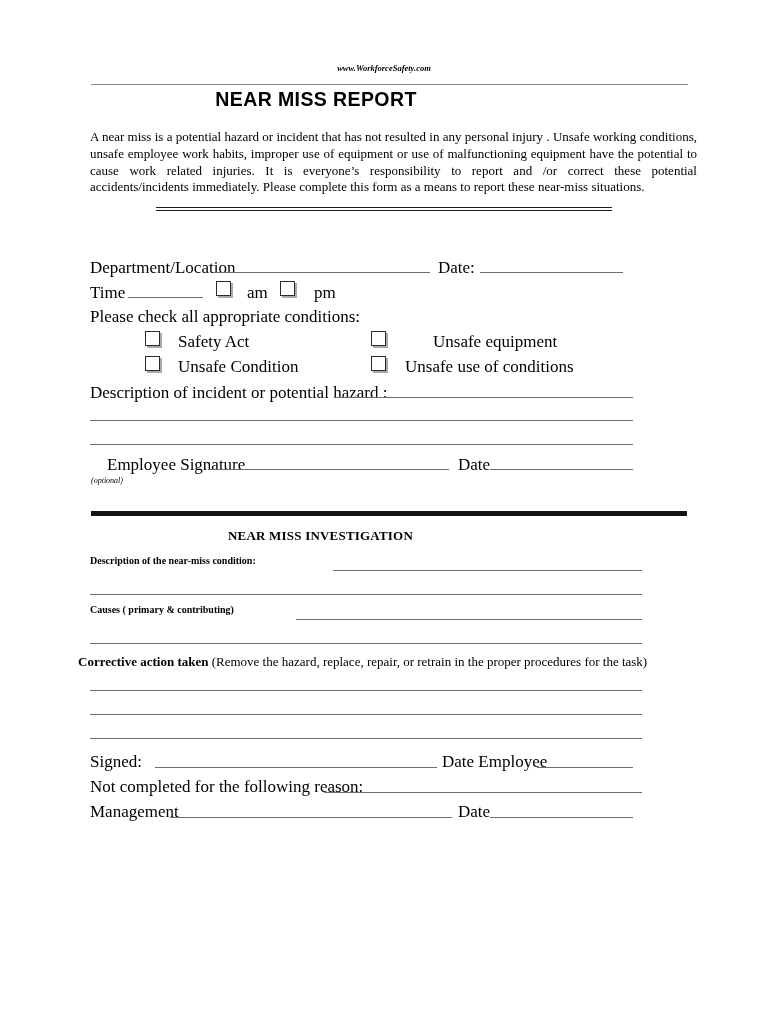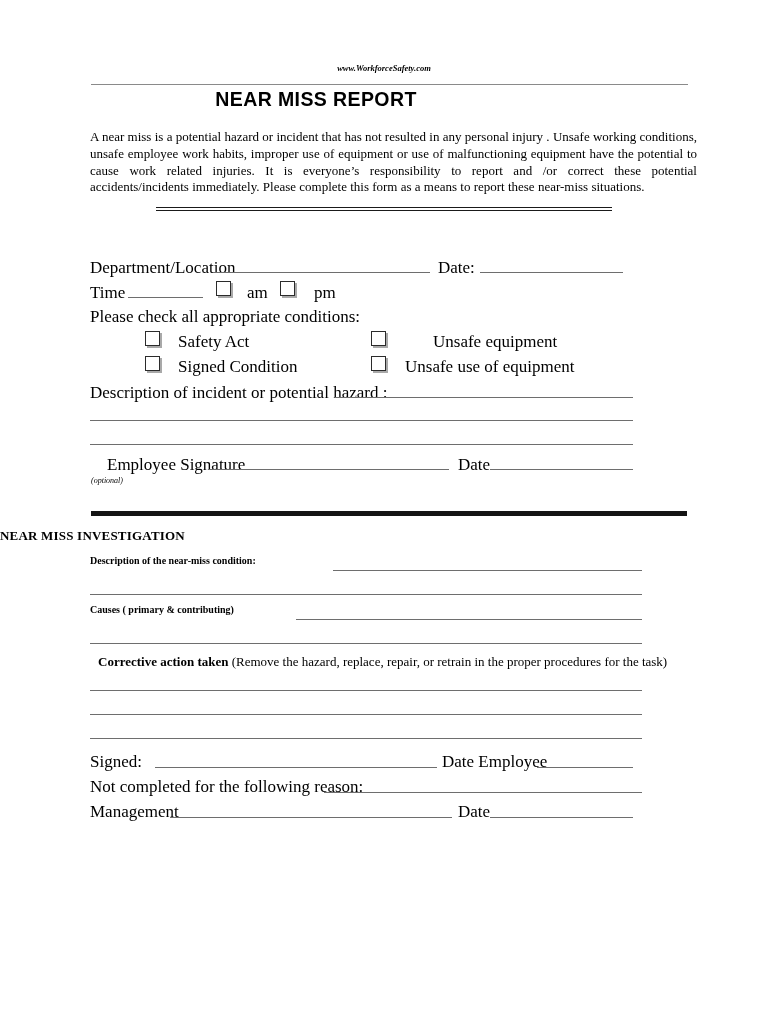--- a/index.html
+++ b/index.html
@@ -131,21 +131,21 @@
     position: absolute;
     left: 91px; top: 511px;
     width: 596px;
     height: 5px;
     background: #141414;
   }
   .section-title {
     position: absolute;
     left: 0; top: 528px;
     width: 641px;
-    text-align: left;
+    text-align: center;
     font-family: "Liberation Serif", serif;
     font-weight: bold;
     font-size: 13px;
     letter-spacing: 0.2px;
   }
   .inline-mix {
     position: absolute;
     font-size: 13px;
     white-space: nowrap;
   }
@@ -181,27 +181,27 @@
 
   <div class="cbox" style="left:280px; top:281px;"></div>
   <div class="lbl" style="left:314px; top:283px;">pm</div>
 
   <div class="lbl" style="left:90px; top:307px;">Please check all appropriate conditions:</div>
 
   <div class="cbox" style="left:145px; top:331px;"></div>
   <div class="lbl" style="left:178px; top:332px;">Safety Act</div>
 
   <div class="cbox" style="left:145px; top:356px;"></div>
-  <div class="lbl" style="left:178px; top:357px;">Signed Condition</div>
+  <div class="lbl" style="left:178px; top:357px;">Unsafe Condition</div>
 
   <div class="cbox" style="left:371px; top:331px;"></div>
   <div class="lbl" style="left:405px; top:332px;margin-left:28px;">Unsafe equipment</div>
 
   <div class="cbox" style="left:371px; top:356px;"></div>
-  <div class="lbl" style="left:405px; top:357px;">Unsafe use of equipment</div>
+  <div class="lbl" style="left:405px; top:357px;">Unsafe use of conditions</div>
 
   <div class="lbl" style="left:90px; top:383px;">Description of incident or potential hazard :</div>
   <div class="fill" style="left:335px; top:397px; width:298px;"></div>
   <div class="fill" style="left:90px; top:420px; width:543px;"></div>
   <div class="fill" style="left:90px; top:444px; width:543px;"></div>
 
   <div class="lbl" style="left:90px; top:455px;margin-left:17px;">Employee Signature</div>
   <div class="fill" style="left:208px; top:469px; width:241px;"></div>
   <div class="lbl" style="left:458px; top:455px;">Date</div>
   <div class="fill" style="left:490px; top:469px; width:143px;"></div>
@@ -212,21 +212,21 @@
   <div class="section-title">NEAR MISS INVESTIGATION</div>
 
   <div class="lbl-b" style="left:90px; top:555px;">Description of the near-miss condition:</div>
   <div class="fill" style="left:333px; top:570px; width:309px;"></div>
   <div class="fill" style="left:90px; top:594px; width:552px;"></div>
 
   <div class="lbl-b" style="left:90px; top:604px;">Causes ( primary &amp; contributing)</div>
   <div class="fill" style="left:296px; top:619px; width:346px;"></div>
   <div class="fill" style="left:90px; top:643px; width:552px;"></div>
 
-  <div class="inline-mix" style="left:98px; top:654px;">
+  <div class="inline-mix" style="left:78px; top:654px;">
     <b>Corrective action taken</b><span> (Remove the hazard, replace, repair, or retrain in the proper procedures for the task)</span>
   </div>
   <div class="fill" style="left:90px; top:690px; width:552px;"></div>
   <div class="fill" style="left:90px; top:714px; width:552px;"></div>
   <div class="fill" style="left:90px; top:738px; width:552px;"></div>
 
   <div class="lbl" style="left:90px; top:752px;">Signed:</div>
   <div class="fill" style="left:155px; top:767px; width:282px;"></div>
   <div class="lbl" style="left:442px; top:752px;">Date Employee</div>
   <div class="fill" style="left:537px; top:767px; width:96px;"></div>

